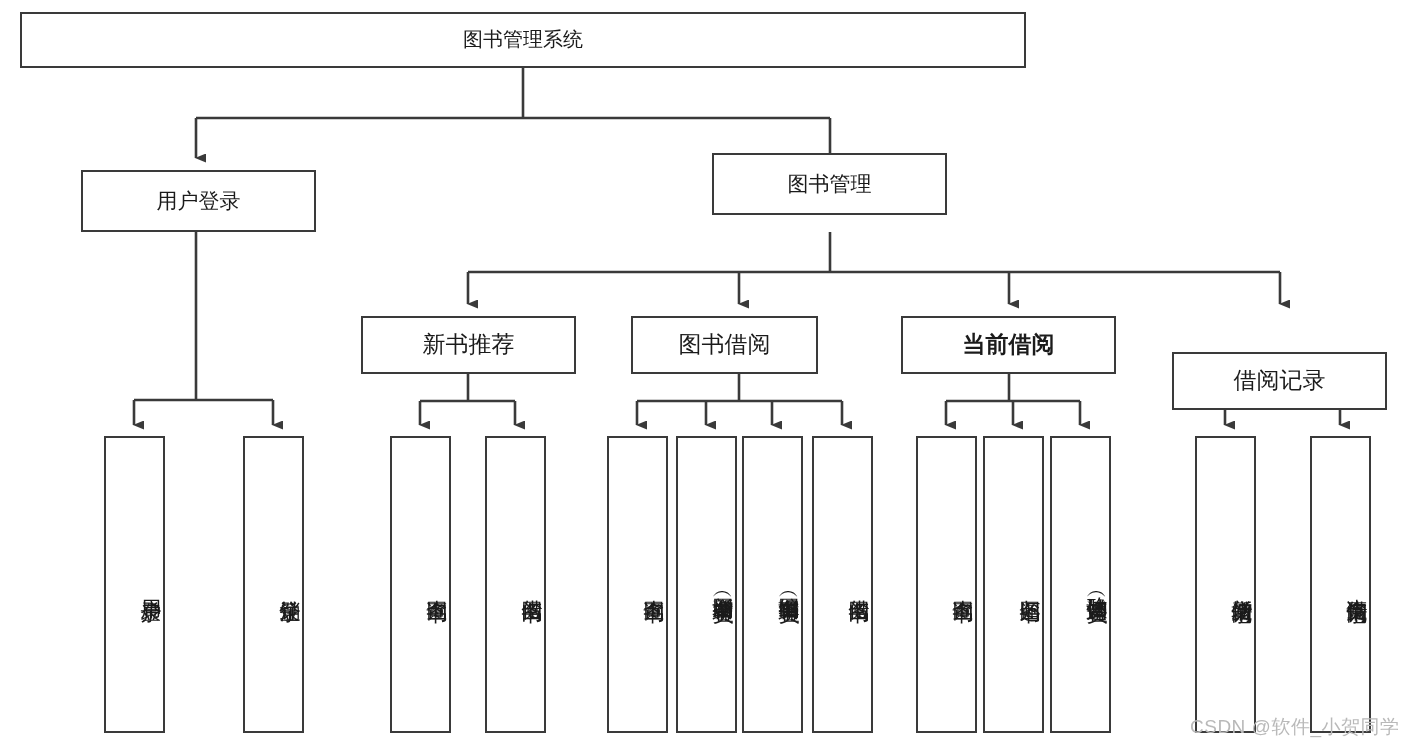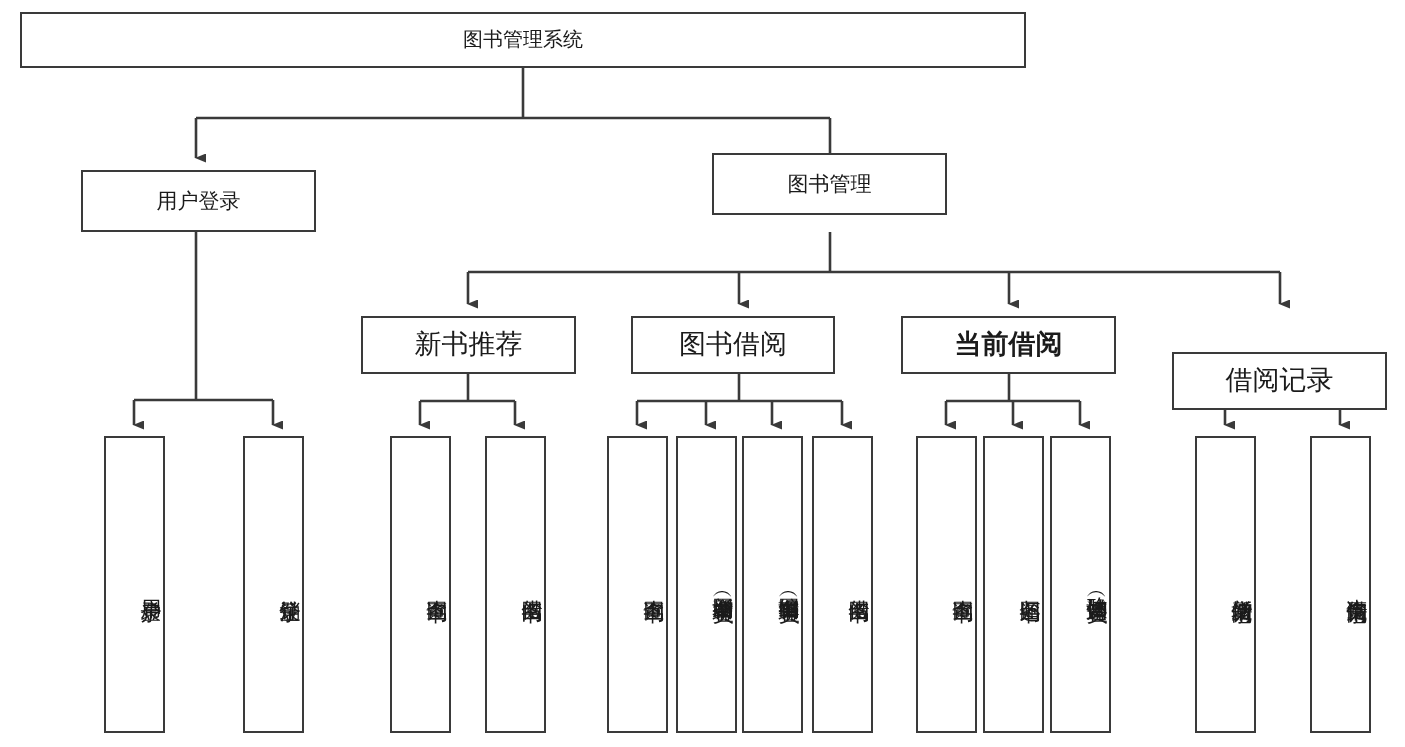--- a/index.html
+++ b/index.html
@@ -36,21 +36,21 @@
     line-height: 1.18;
     text-align: center;
   }
   .node.level0 {
     font-size: 20px;
   }
   .node.level1 {
     font-size: 21px;
   }
   .node.level2 {
-    font-size: 27px;
+    font-size: 23px;
   }
   .node.leaf {
     font-size: 21px;
     writing-mode: vertical-rl;
     text-orientation: upright;
     padding-top: 6px;
     padding-bottom: 6px;
     align-items: flex-start;
     justify-content: center;
     letter-spacing: 1px;
@@ -132,21 +132,21 @@
   <div class="node level1" style="left:81px; top:170px; width:235px; height:62px;">
     <span>用户登录</span>
   </div>
   <div class="node level1" style="left:712px; top:153px; width:235px; height:62px;">
     <span>图书管理</span>
   </div>
 
   <div class="node level2" style="left:361px; top:316px; width:215px; height:58px;">
     <span>新书推荐</span>
   </div>
-  <div class="node level2" style="left:631px; top:316px; width:204px; height:58px;">
+  <div class="node level2" style="left:631px; top:316px; width:187px; height:58px;">
     <span>图书借阅</span>
   </div>
   <div class="node level2" style="left:901px; top:316px; width:215px; height:58px;font-weight:bold;">
     <span>当前借阅</span>
   </div>
   <div class="node level2" style="left:1172px; top:316px; width:215px; height:58px;margin-top:36px;">
     <span>借阅记录</span>
   </div>
 
   <div class="node leaf" style="left:104px; top:436px; width:61px; height:297px;">
@@ -186,14 +186,15 @@
     <span>确认归还（管理员）</span>
   </div>
 
   <div class="node leaf" style="left:1195px; top:436px; width:61px; height:297px;">
     <span>新增借阅记录</span>
   </div>
   <div class="node leaf" style="left:1310px; top:436px; width:61px; height:297px;">
     <span>查询借阅记录</span>
   </div>
 
+  <div class="watermark">CSDN @软件_小贺同学</div>
 
 </div>
 
 </body></html>

